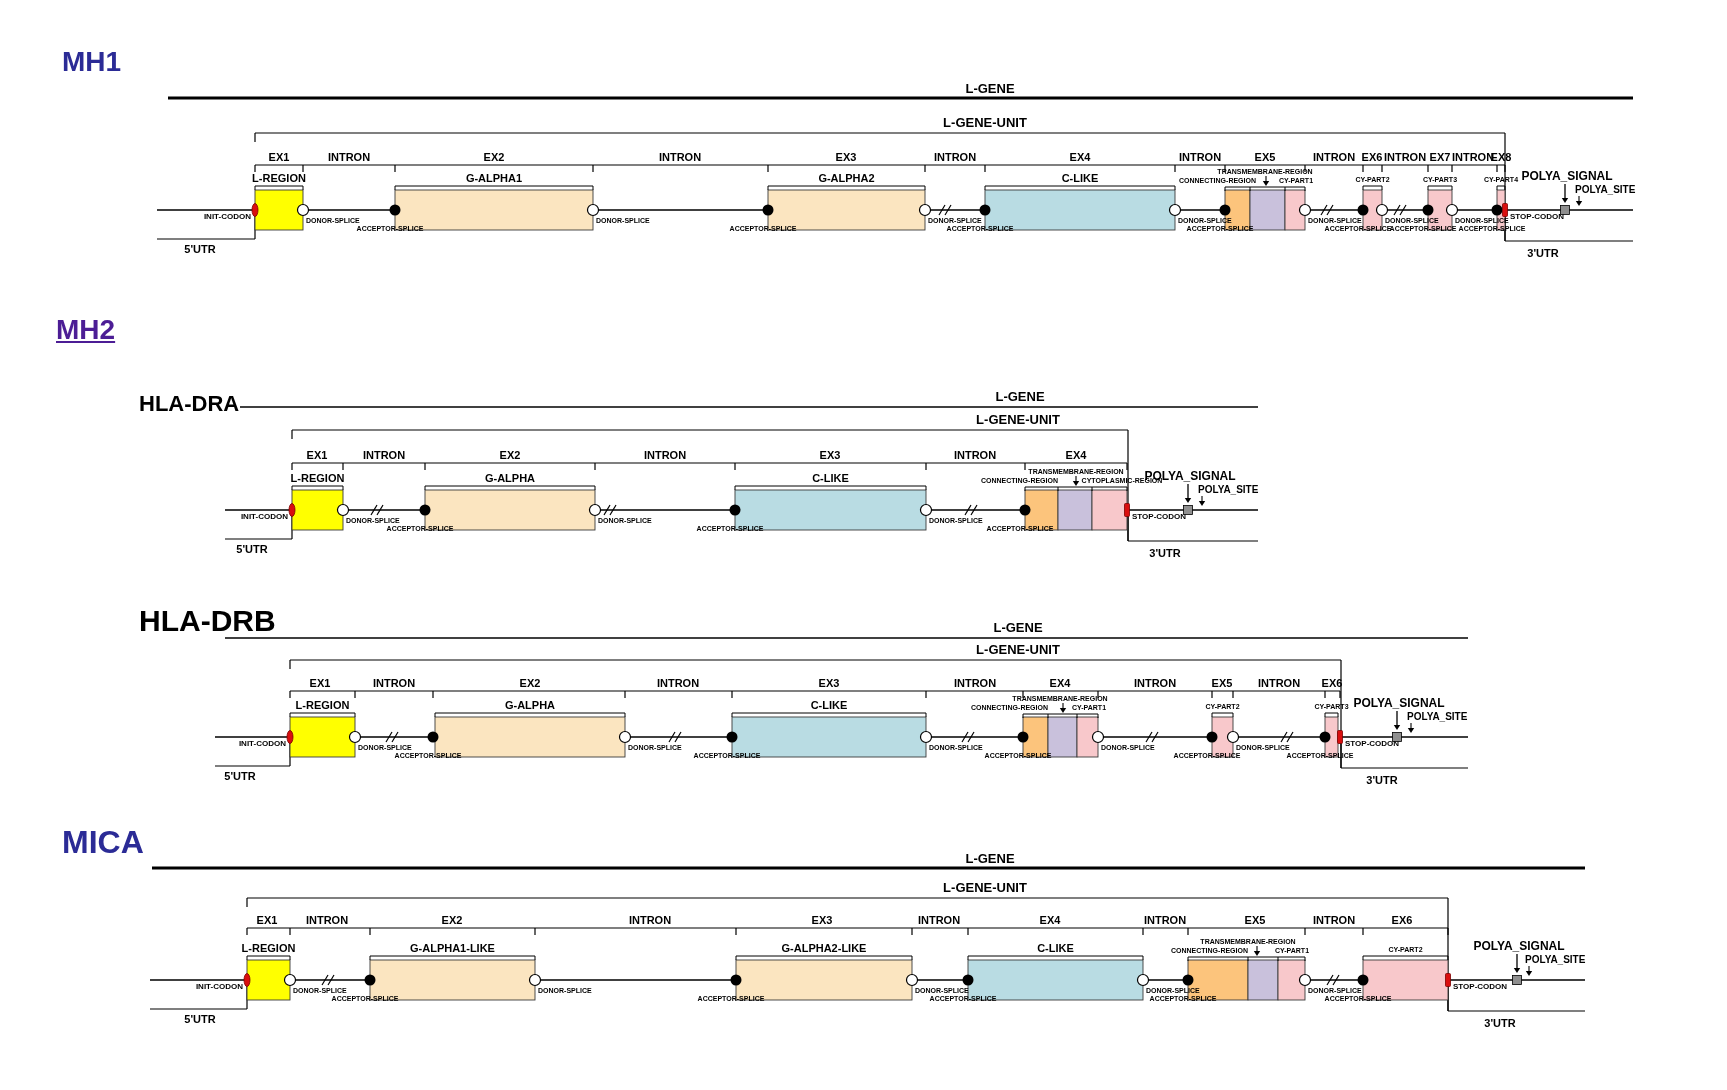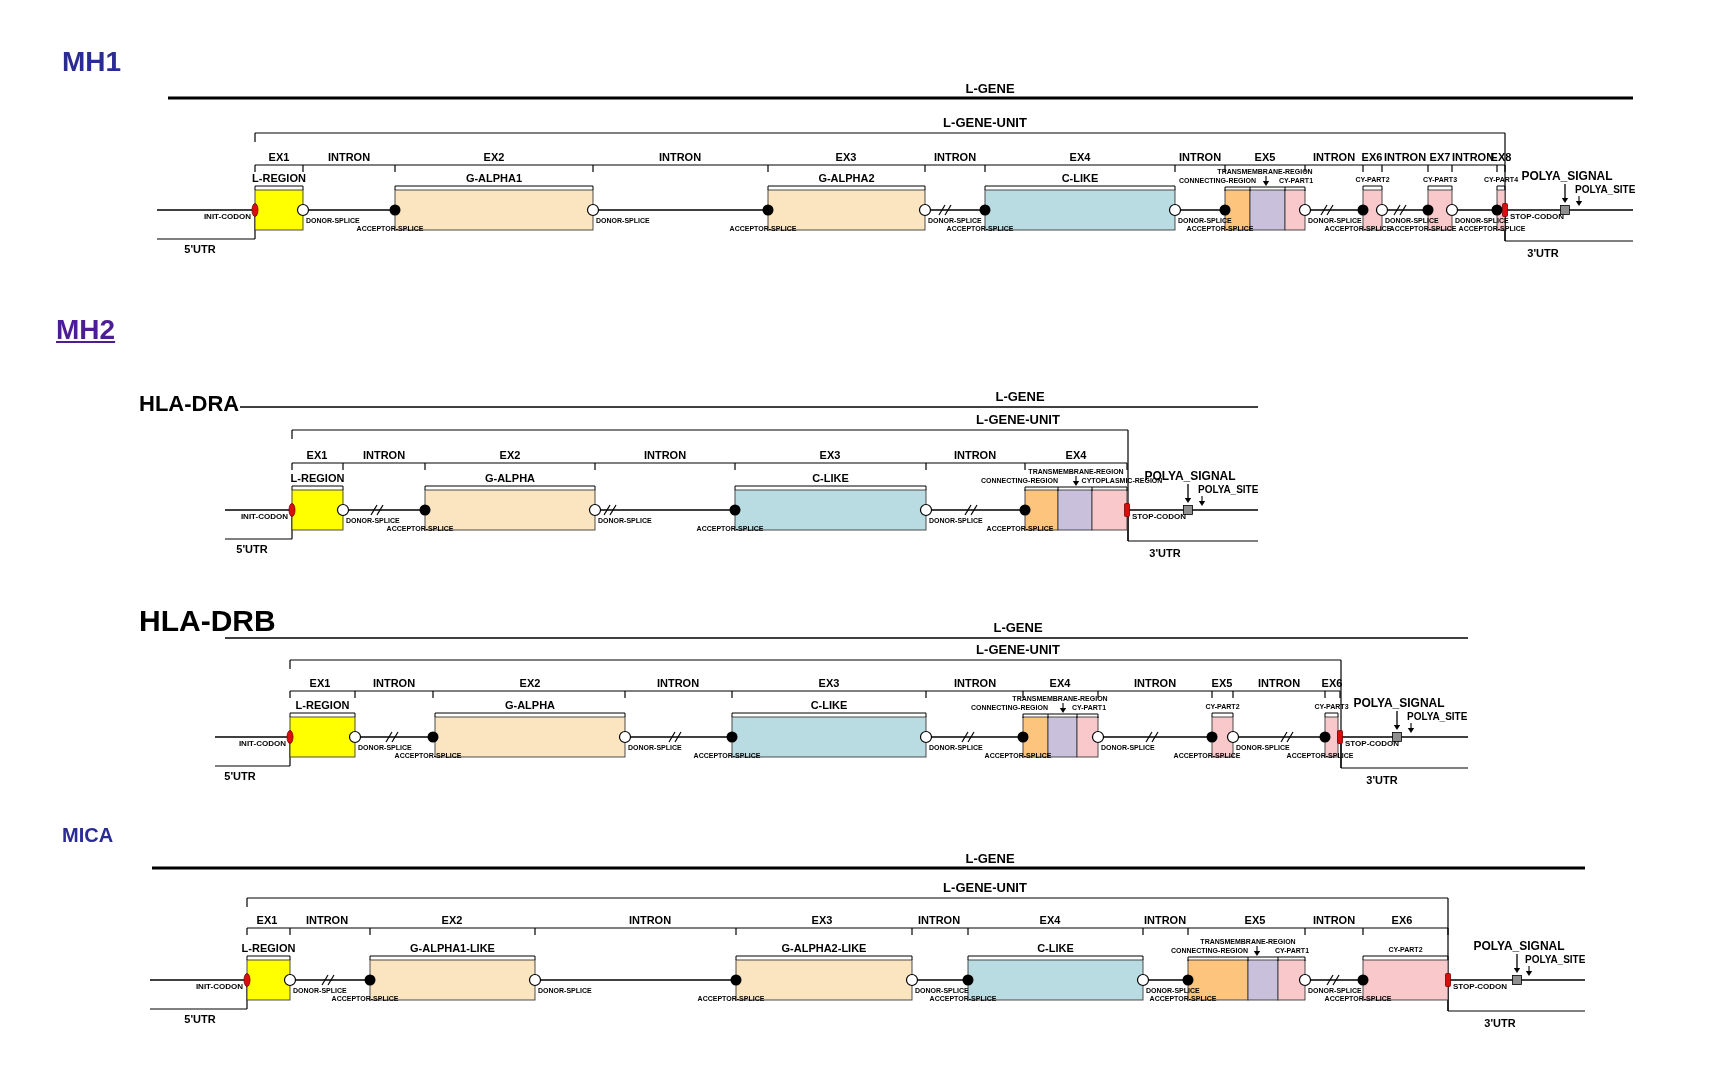--- a/index.html
+++ b/index.html
@@ -470,14 +470,14 @@
         <polygon points="1513.8,968 1520.2,968 1517,973" fill="#000000"></polygon>
         <text x="1525" y="963" font-size="10" text-anchor="start" font-weight="bold" fill="#000000">POLYA_SITE</text>
         <line x1="1529" y1="966" x2="1529" y2="972" stroke="#000000" stroke-width="1.1"></line>
         <polygon points="1525.8,971 1532.2,971 1529,976" fill="#000000"></polygon>
       </g>
     </svg>
   <div class="sec-title" style="left: 62px; top: 46px; font-size: 28px; color: rgb(43, 43, 150);">MH1</div>
   <div class="sec-title" style="left: 56px; top: 314px; font-size: 28px; color: #4c1d95; text-decoration: underline;">MH2</div>
   <div class="sec-title" style="left: 139px; top: 371px; font-size: 22px; color: rgb(0, 0, 0); margin-top: 20px;">HLA-DRA</div>
   <div class="sec-title" style="left: 139px; top: 604px; font-size: 30px; color: rgb(0, 0, 0);">HLA-DRB</div>
-  <div class="sec-title" style="left: 62px; top: 824px; font-size: 20px; color: rgb(43, 43, 150);">MICA</div>
+  <div class="sec-title" style="left: 62px; top: 824px; font-size: 32px; color: rgb(43, 43, 150);">MICA</div>
 </div>
 
 </body></html>

